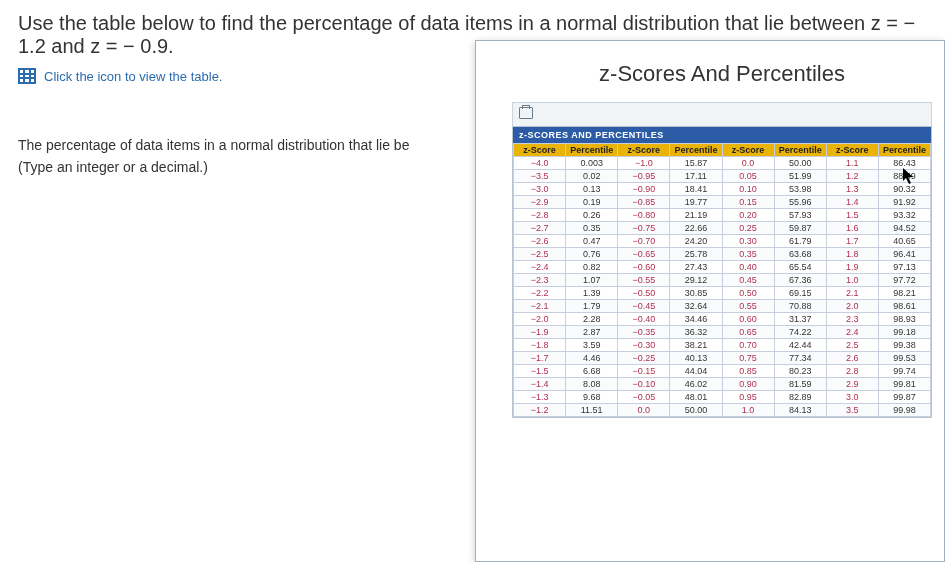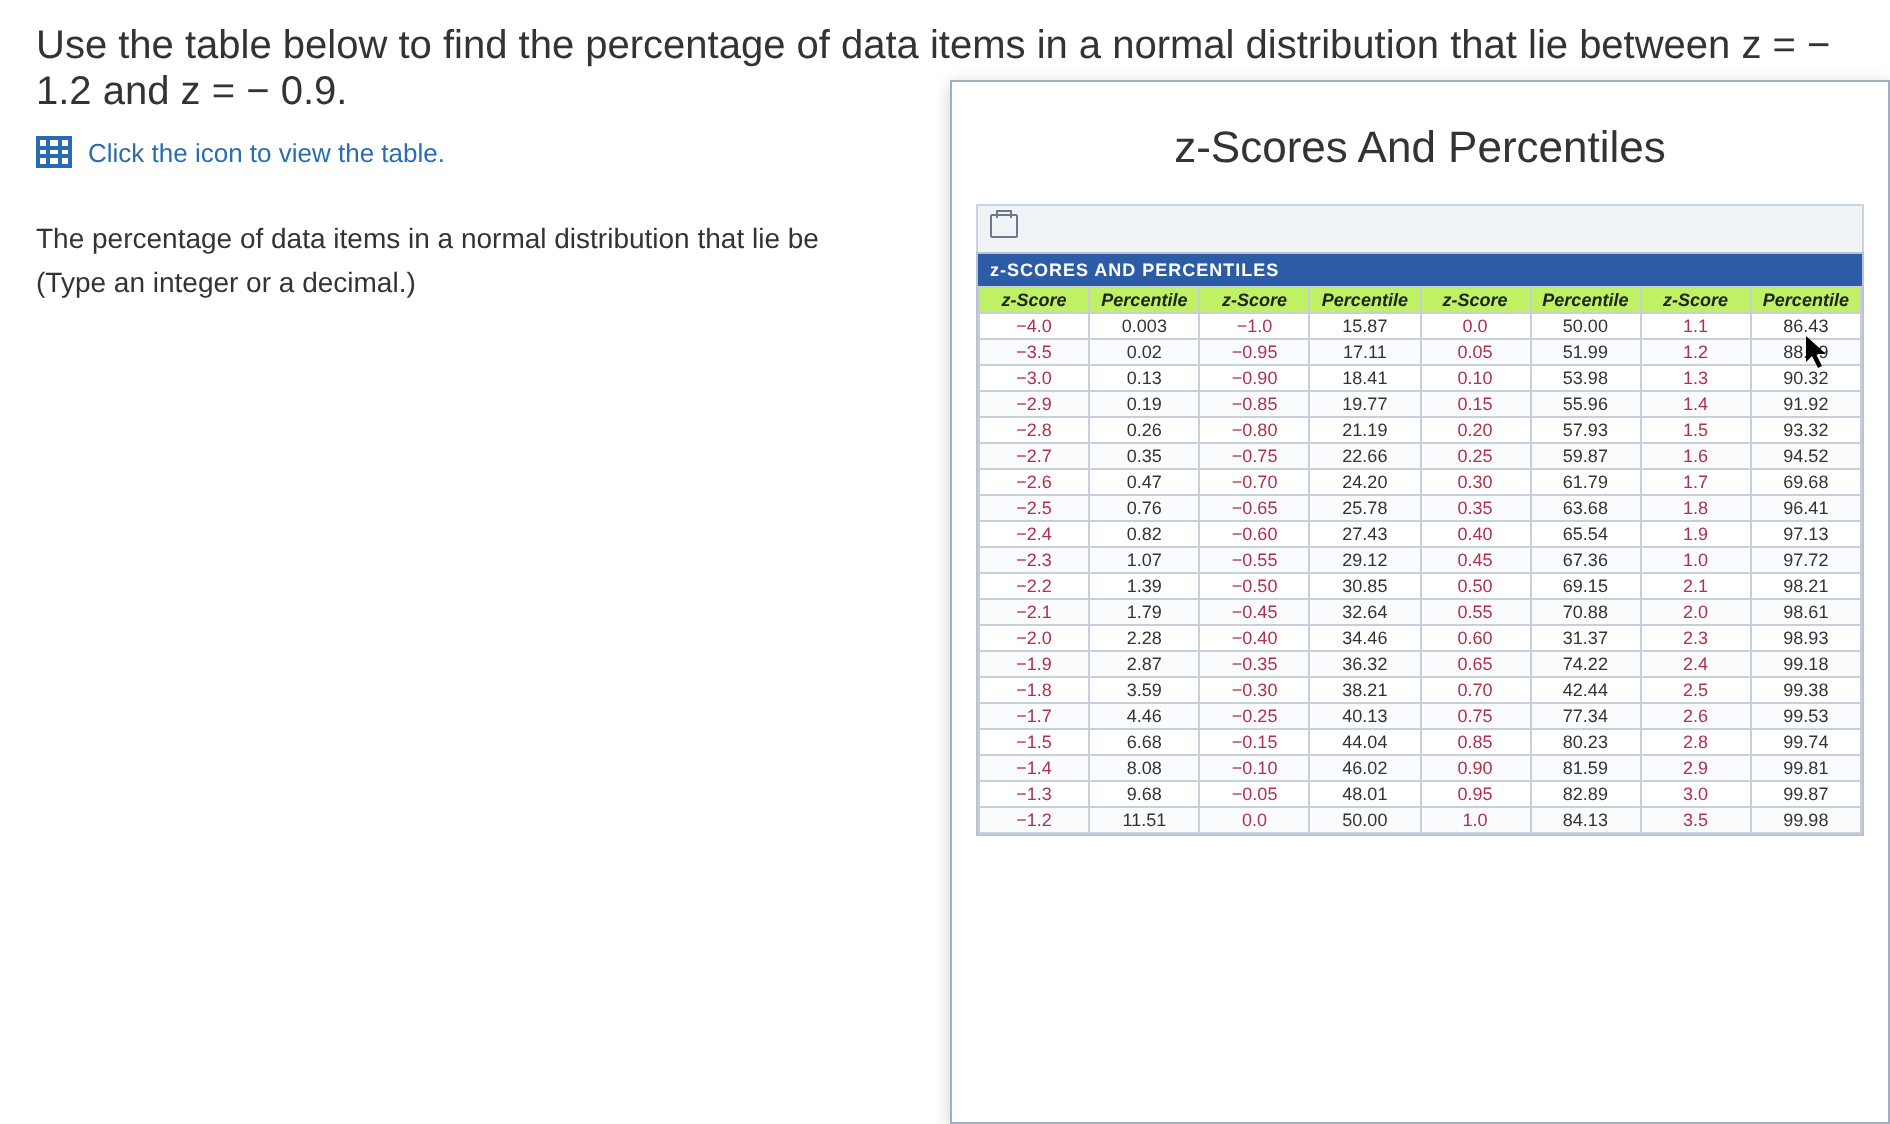--- a/index.html
+++ b/index.html
@@ -21,21 +21,21 @@
   position: relative;
 }
 .question {
   font-size: 20px;
   margin-bottom: 10px;
 }
 .icon-row {
   display: flex;
   align-items: center;
   gap: 8px;
-  margin-bottom: 24px;
+  margin-bottom: 50px;
 }
 .table-icon {
   width: 18px;
   height: 16px;
   border: 1px solid #2b6cb0;
   display: grid;
   grid-template-columns: 1fr 1fr 1fr;
   grid-template-rows: 1fr 1fr 1fr;
   background: #fff;
 }
@@ -46,20 +46,21 @@
 .modal {
   position: absolute;
   left: 475px;
   top: 40px;
   width: 470px;
   height: 522px;
   background: #fff;
   border: 1px solid #9bb0c5;
   box-shadow: 0 2px 8px rgba(0,0,0,0.2);
   overflow: hidden;
+  padding-left: 24px;
 }
 .modal-title {
   font-size: 22px;
   font-weight: 400;
   text-align: center;
   padding: 20px 0 15px;
   color: #333;
 }
 .modal-body {
   padding: 0 12px;
@@ -104,24 +105,23 @@
   table-layout: fixed;
 }
 table.zt th, table.zt td {
   border: 1px solid #c6cfdb;
   padding: 1px 2px;
   text-align: center;
   white-space: nowrap;
   overflow: hidden;
 }
 table.zt th {
-  background: #bef264;
+  background: #eab308;
   font-weight: bold;
   color: #222;
-  font-style: italic;
 }
 table.zt tr:nth-child(even) td { background: #f9fbfc; }
 table.zt td.z { color: #b03050; }
 .cursor {
   position: absolute;
   right: 28px;
   top: 126px;
   font-size: 16px;
   color: #000;
   pointer-events: none;
@@ -242,21 +242,21 @@
                 <td>94.52</td>
               </tr>
               <tr>
                 <td class="z">−2.6</td>
                 <td>0.47</td>
                 <td class="z">−0.70</td>
                 <td>24.20</td>
                 <td class="z">0.30</td>
                 <td>61.79</td>
                 <td class="z">1.7</td>
-                <td>69.68</td>
+                <td>40.65</td>
               </tr>
               <tr>
                 <td class="z">−2.5</td>
                 <td>0.76</td>
                 <td class="z">−0.65</td>
                 <td>25.78</td>
                 <td class="z">0.35</td>
                 <td>63.68</td>
                 <td class="z">1.8</td>
                 <td>96.41</td>

